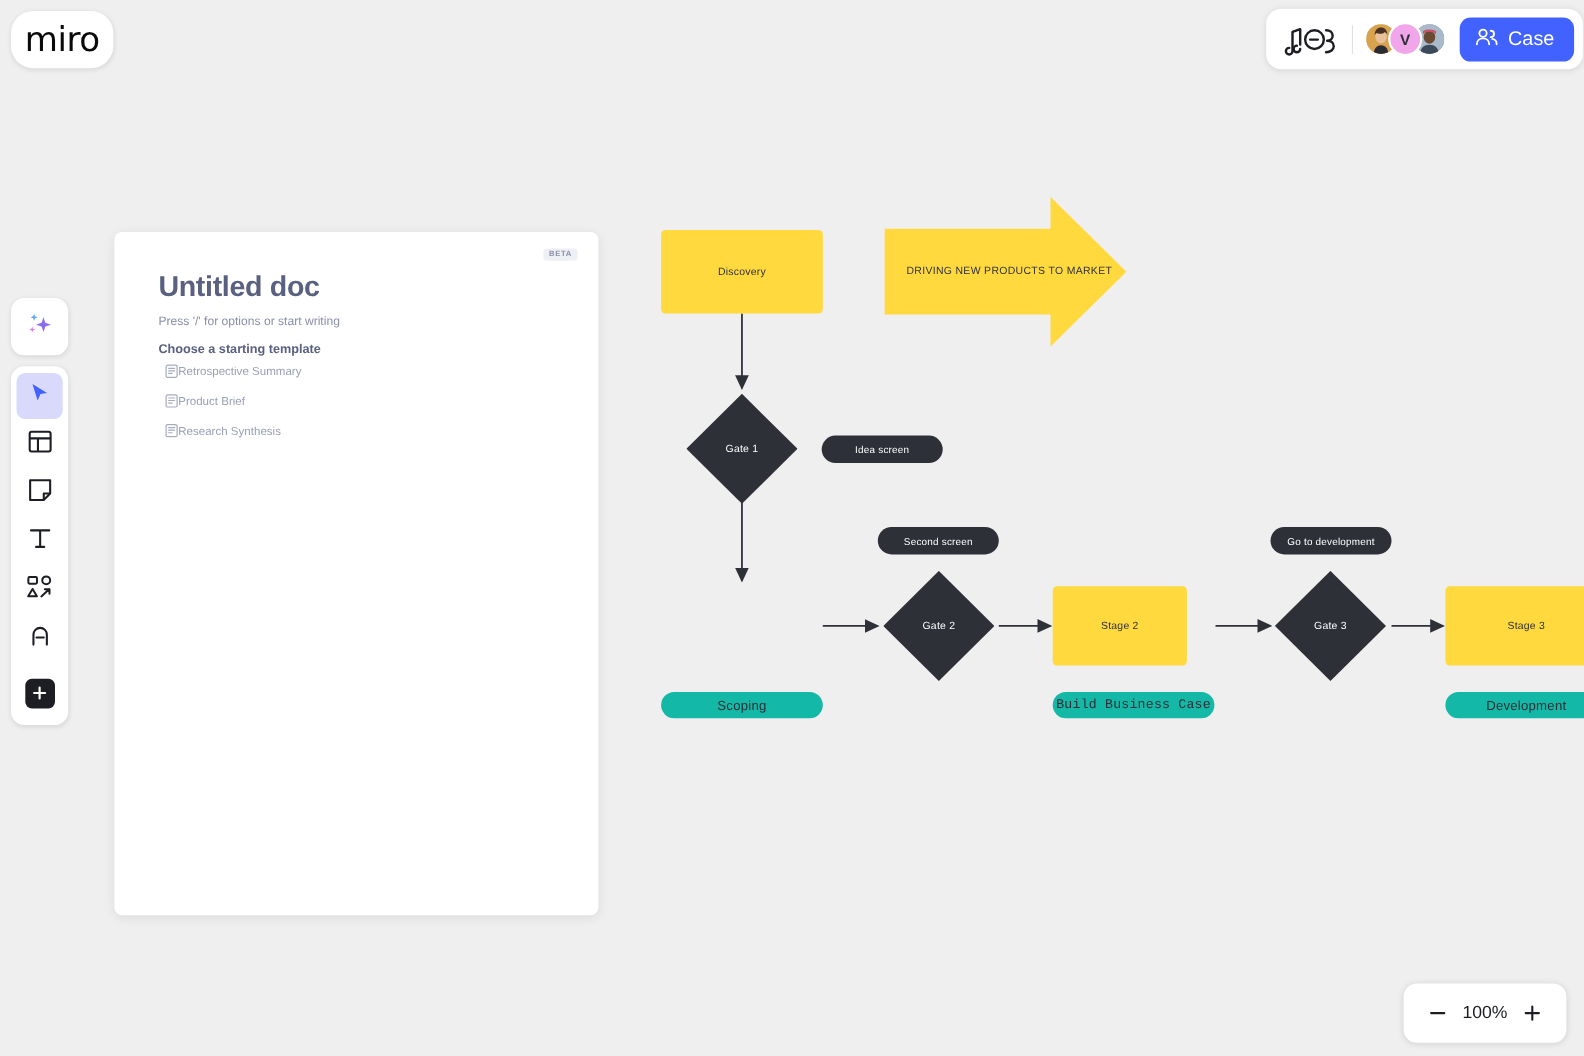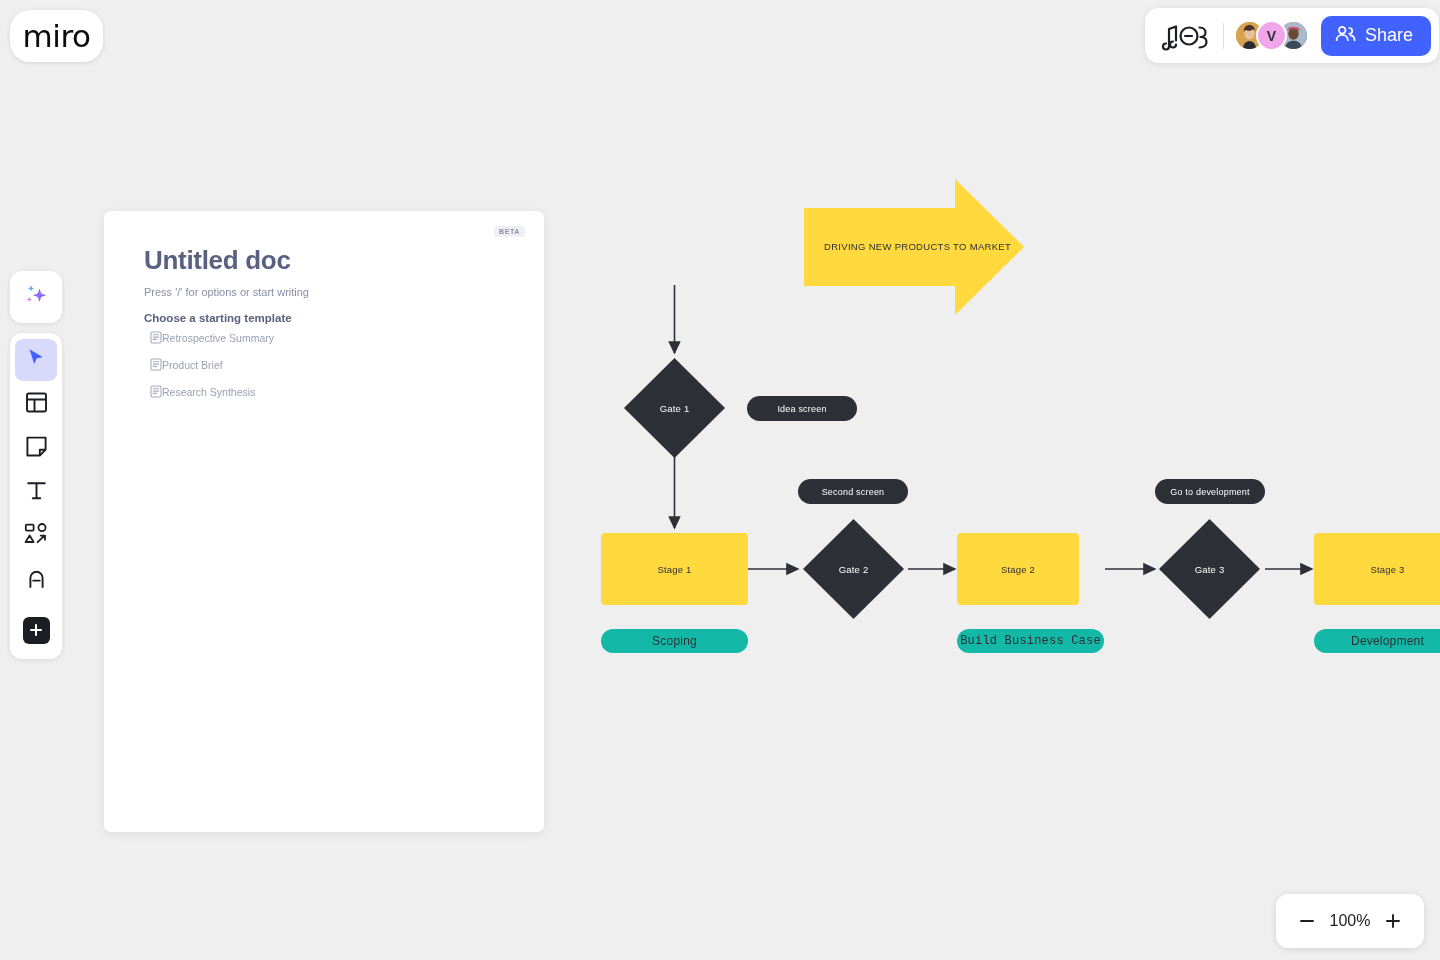--- a/index.html
+++ b/index.html
@@ -203,21 +203,21 @@
 
     <button class="share-btn">
       <span>
         <svg width="21" height="17" viewBox="0 0 21 17" fill="none" stroke="#fff" stroke-width="1.7" stroke-linecap="round" stroke-linejoin="round">
           <circle cx="7.2" cy="5.2" r="3.3"></circle>
           <path d="M1.6 15.2c0-3.3 2.5-5.3 5.6-5.3s5.6 2 5.6 5.3"></path>
           <path d="M14.2 3c1.8 0 3 1.3 3 2.9s-1.2 2.9-3 2.9"></path>
           <path d="M15.6 10.4c2.4.3 4 2.1 4 4.8"></path>
         </svg>
       </span>
-      <span>Share</span>
+      <span>Case</span>
     </button>
   </div>
 
   <div class="ai-card">
     <span>
       <svg width="28" height="28" viewBox="0 0 28 28" fill="none">
         <path d="M17.5 7.5l1.7 5 5 1.7-5 1.7-1.7 5-1.7-5-5-1.7 5-1.7z" fill="#8A6CF0"></path>
         <path d="M9 4.2l.85 2.4 2.4.85-2.4.85L9 10.7l-.85-2.4-2.4-.85 2.4-.85z" fill="#5EA8F7"></path>
         <path d="M7.3 15.8l.7 2 2 .7-2 .7-.7 2-.7-2-2-.7 2-.7z" fill="#D87BE8"></path>
       </svg>
@@ -341,35 +341,35 @@
 
   <div class="canvas">
 
     <div class="node" style="left:804px; top:179px; width:220px; height:136px;">
       <svg width="220" height="136" viewBox="0 0 220 136">
         <path d="M0 29 H151 V0 L220 68 L151 136 V107 H0 Z" fill="#FFD93D"></path>
       </svg>
       <span class="arrow-big-label" style="left:20px; top:62px;">DRIVING NEW PRODUCTS TO MARKET</span>
     </div>
 
+    <div class="node rect-y" style="left:601px; top:209px; width:147px; height:76px;">
+      <span>Discovery</span>
+    </div>
 
     <div class="node" style="left:624px; top:358px; width:101px; height:100px;">
       <svg width="101" height="100" viewBox="0 0 101 100">
         <path d="M50.5 0 L101 50 L50.5 100 L0 50 Z" fill="#2E3038"></path>
       </svg>
       <span class="diamond-label">Gate 1</span>
     </div>
 
     <div class="node pill-d" style="left:747px; top:396px; width:110px; height:25px;">
       <span>Idea screen</span>
     </div>
 
-    <div class="node rect-y" style="left:601px; top:533px; width:147px; height:72px;">
-      <span>Stage 1</span>
-    </div>
 
     <div class="node pill-y" style="left:601px; top:629px; width:147px; height:24px;">
       <span>Scoping</span>
     </div>
 
     <div class="node pill-d" style="left:798px; top:479px; width:110px; height:25px;">
       <span>Second screen</span>
     </div>
 
     <div class="node" style="left:803px; top:519px; width:101px; height:100px;">

